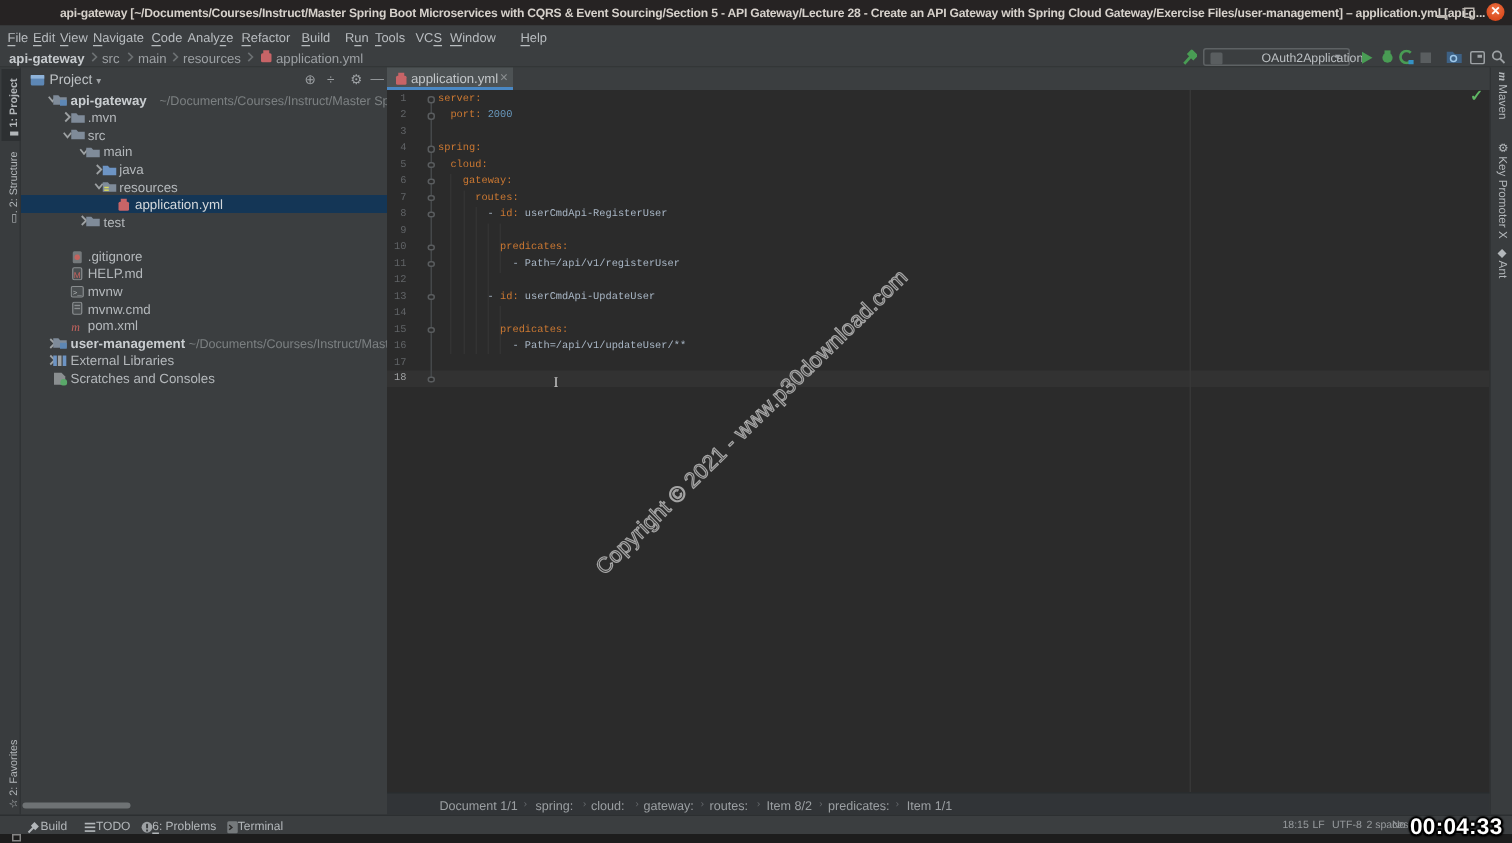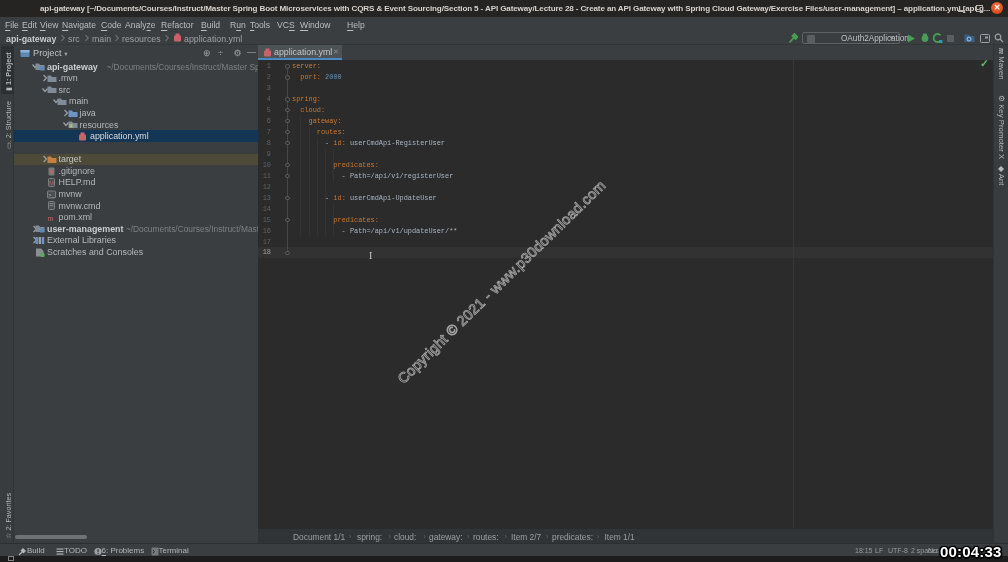--- a/index.html
+++ b/index.html
@@ -287,32 +287,32 @@
       </div>
       <div class="row" style="top:85.38px;background:#143656; color:#d4d8db;">
         <span class="ticon" style="left:64px">
           <svg width="9" height="9">
             <rect x="1" y="2.5" width="7" height="6" rx="1" fill="#c86467"></rect>
             <rect x="2.5" y="0.5" width="4" height="3" fill="#c86467"></rect>
           </svg>
         </span>
         <span class="tx" style="left:76px">application.yml</span>
       </div>
-      <div class="row" style="top:108.54px;background:#4d4a38; color:#c2c6c9;">
-        <span class="chev" style="left:27px;">
+      <div class="row" style="top:96.96px;">
+        <span class="chev" style="left:37.5px;">
           <svg width="8" height="8">
             <path d="M2.5 1 L5.5 4 L2.5 7" fill="none" stroke="#9da1a3" stroke-width="1.2"></path>
           </svg>
         </span>
-        <span class="ticon" style="left:32.5px">
-          <svg width="10" height="9">
-            <path d="M0.5 1.5 h3.4 l1.2 1.4 h4.4 v5 h-9 z" fill="#c77f42"></path>
-          </svg>
-        </span>
-        <span class="tx" style="left:44.5px">target</span>
+        <span class="ticon" style="left:43px">
+          <svg width="10" height="9">
+            <path d="M0.5 1.5 h3.4 l1.2 1.4 h4.4 v5 h-9 z" fill="#7f8b99"></path>
+          </svg>
+        </span>
+        <span class="tx" style="left:55px">test</span>
       </div>
       <div class="row" style="top:120.12px;">
         <span class="ticon" style="left:32.5px">
           <svg width="9" height="9">
             <rect x="1.5" y="0.5" width="6" height="8" rx="1" fill="#75797b"></rect>
             <circle cx="4.5" cy="4.5" r="1.8" fill="#c4635e"></circle>
           </svg>
         </span>
         <span class="tx" style="left:44.5px">.gitignore</span>
       </div>
@@ -483,21 +483,21 @@
   <div class="abs" id="wm">Copyright © 2021 - www.p30download.com</div>
   <div class="abs" id="ibeam">I</div>
   <div class="abs" id="chk">✓</div>
 
   <div class="abs" id="ecrumbs">
       <span class="ec" style="left:35px">Document 1/1</span>
       <span class="ec" style="left:99px">spring:</span>
       <span class="ec" style="left:136px">cloud:</span>
       <span class="ec" style="left:171px">gateway:</span>
       <span class="ec" style="left:215px">routes:</span>
-      <span class="ec" style="left:253px">Item 2/7</span>
+      <span class="ec" style="left:253px">Item 8/2</span>
       <span class="ec" style="left:294px">predicates:</span>
       <span class="ec" style="left:346.5px">Item 1/1</span>
       <span class="ecs" style="left:91px">›</span>
       <span class="ecs" style="left:130.5px">›</span>
       <span class="ecs" style="left:165.5px">›</span>
       <span class="ecs" style="left:209px">›</span>
       <span class="ecs" style="left:246.5px">›</span>
       <span class="ecs" style="left:288px">›</span>
       <span class="ecs" style="left:339px">›</span>
     </div>

